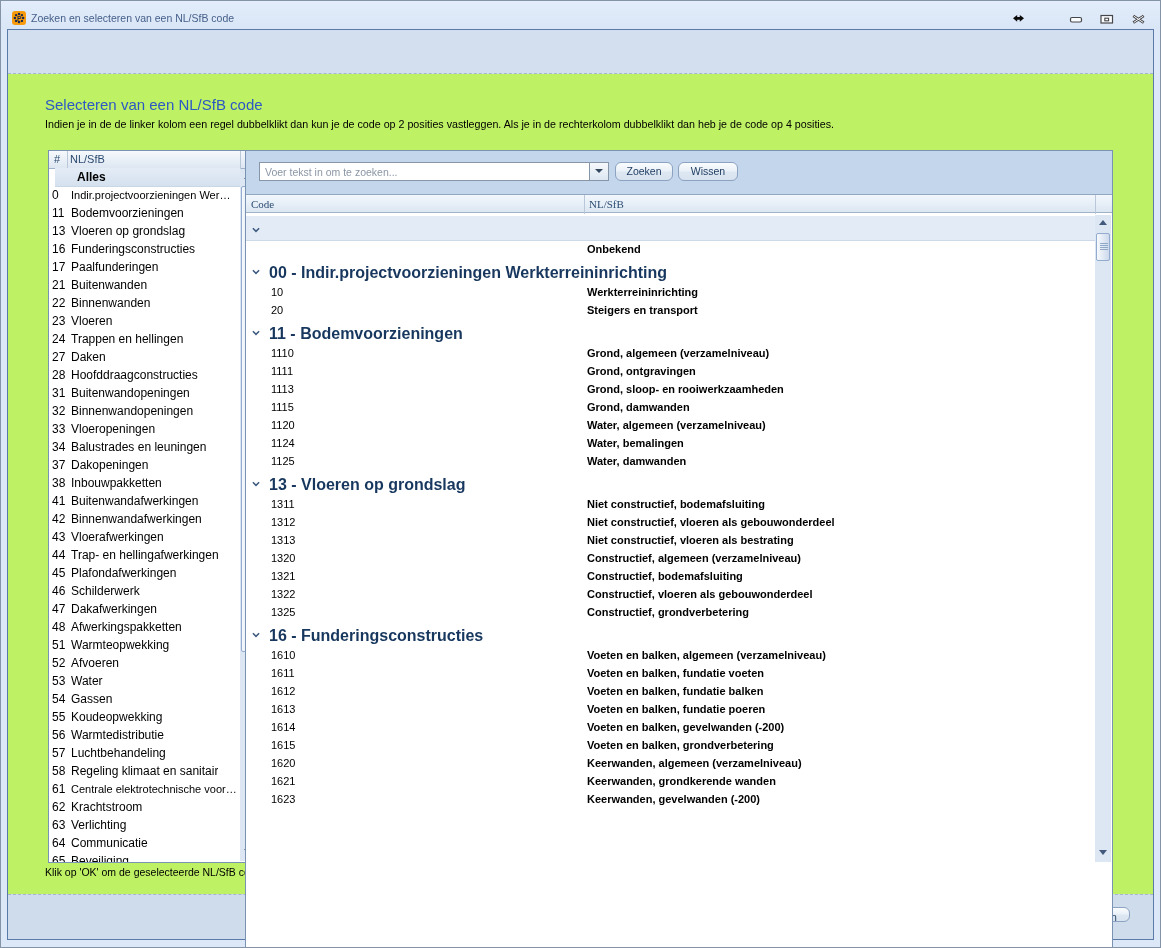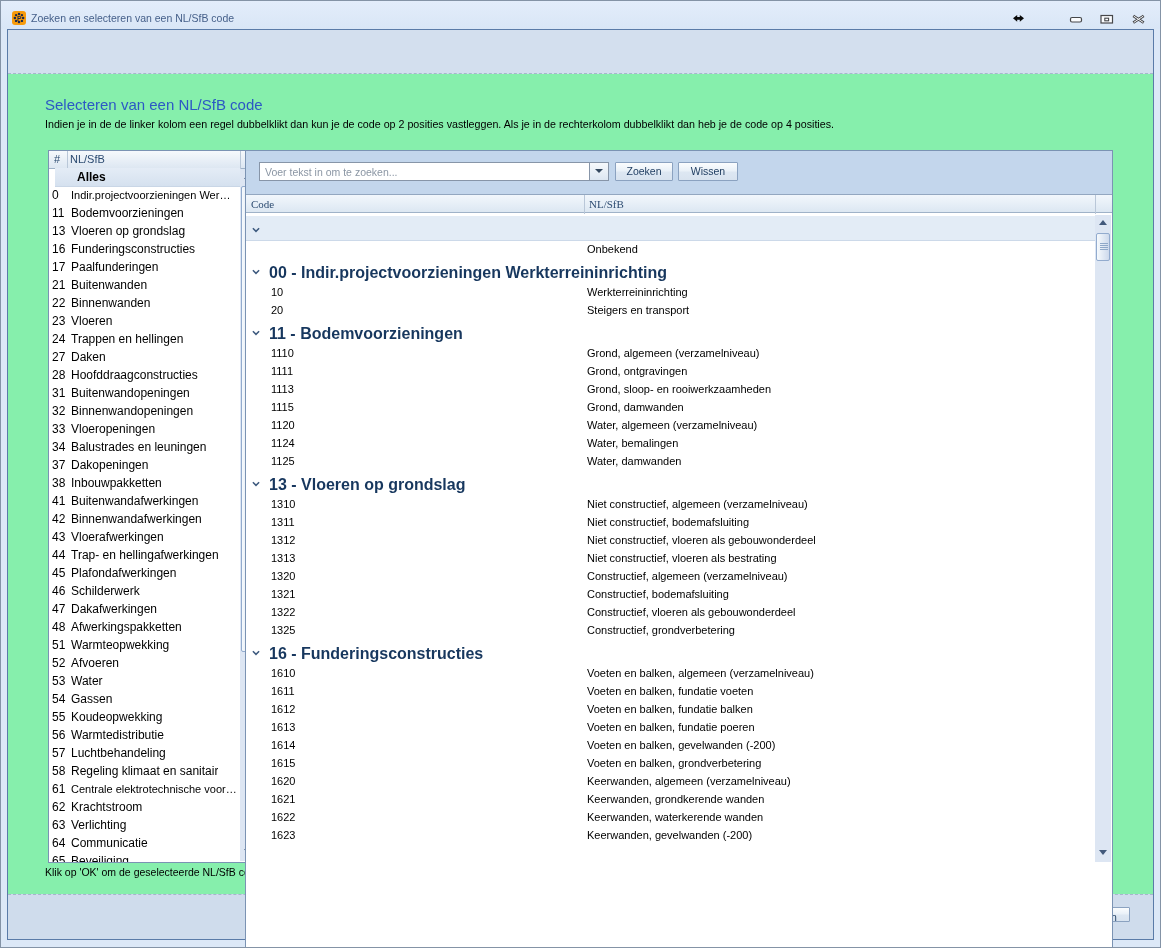--- a/index.html
+++ b/index.html
@@ -9,30 +9,30 @@
   #winborder { position:absolute; left:0; top:0; width:1161px; height:948px;
                border:1px solid #8493a6; z-index:50; pointer-events:none; }
   
   #titlebar { position:absolute; left:1px; top:1px; width:1159px; height:28px;
               background:linear-gradient(#e3edfb,#d9e6f6); }
   #appicon { position:absolute; left:11px; top:10px; }
   #title { position:absolute; left:30px; top:11px; font-size:10.5px; color:#46608a; }
   #ctl { position:absolute; right:8px; top:0; }
   
   #dlg { position:absolute; left:7px; top:29px; width:1147px; height:911px;
-         border:1px solid #5a7ba8; background:#86efac; }
+         border:1px solid #5a7ba8; background:#bef264; }
   #topband { position:absolute; left:0; top:0; width:100%; height:44px;
              background:#d3dfee; border-bottom:1px dashed #a6b6cc; }
   #footband { position:absolute; left:0; bottom:0; width:100%; height:45px;
               background:#cfdcec; border-top:1px dashed #a6b6cc; }
   #heading { position:absolute; left:37px; top:66px; font-size:15px; color:#2c58c4; }
   #instr { position:absolute; left:37px; top:88px; font-size:10.7px; color:#000; }
   #status { position:absolute; left:37px; top:836px; font-size:10.5px; color:#000; }
   
-  .btn { position:absolute; border:1px solid #8ba2c0; border-radius:1px;
+  .btn { position:absolute; border:1px solid #8ba2c0; border-radius:6px;
          background:linear-gradient(#fbfdfe 0%,#eaf1f8 45%,#dde7f2 55%,#d8e3ef 100%);
          font-size:10.5px; color:#1c3a5e; text-align:center; }
   #btnok { left:967px; top:877px; width:73px; height:21px; line-height:19px; border-color:#7e96b5;}
   #btncancel { left:1048px; top:877px; width:74px; height:15px; line-height:19px; }
   
   #lgrid { position:absolute; left:40px; top:120px; width:209px; height:713px;
            border:1px solid #7b93b3; background:#fff; overflow:hidden; }
   #lghead { position:absolute; left:0; top:0; width:100%; height:18px;
             background:linear-gradient(#f6f9fc,#dde7f2); border-bottom:1px solid #9fb2c8;
             font-size:11px; color:#2b4a70; }
@@ -75,21 +75,21 @@
   #rghead { position:absolute; left:0; top:43px; width:100%; height:19px;
             background:linear-gradient(#f2f7fc,#dce7f2); border-top:1px solid #93a7c0; border-bottom:1px solid #9fb2c8;
             font-size:11px; color:#2b4a70;font-family:Liberation Serif, serif; }
   #rghead .c1 { position:absolute; left:5px; top:3px; }
   #rghead .c2 { position:absolute; left:343px; top:3px; }
   #rghead .d1 { position:absolute; left:338px; top:0; width:1px; height:19px; background:#b9c7d8; }
   #rghead .d2 { position:absolute; left:849px; top:0; width:1px; height:19px; background:#b9c7d8; }
   #rrows { position:absolute; left:0; top:65px; width:849px; }
   .drow { height:18px; position:relative; font-size:11px; color:#000; }
   .drow .code { position:absolute; left:25px; top:2px; }
-  .drow .desc { position:absolute; left:341px; top:2px; }
+  .drow .desc { position:absolute; left:341px; top:2px;font-weight:bold; }
   .grow { height:25px; position:relative; }
   .grow .gt { position:absolute; left:23px; top:5px; font-size:16px; font-weight:bold; color:#17375e; }
   .chev { position:absolute; left:6px; top:9px; width:8px; height:8px; }
   .grow0 { height:25px; position:relative; background:#e3ecf6; border-bottom:1px solid #ccd9e9; }
 </style>
 </head>
 <body>
   <div id="winborder"></div>
   <div id="titlebar">
     <svg id="appicon" width="14" height="14">
@@ -391,24 +391,20 @@
           <span class="code">1125</span>
           <span class="desc">Water, damwanden</span>
         </div>
         <div class="grow">
           <svg class="chev" width="9" height="8" viewBox="0 0 9 8">
             <path d="M1 2 L4.5 5.5 L8 2" fill="none" stroke="#3d5a7e" stroke-width="1.7"></path>
           </svg>
           <span class="gt">13 - Vloeren op grondslag</span>
         </div>
         <div class="drow">
-          <span class="code">1310</span>
-          <span class="desc">Niet constructief, algemeen (verzamelniveau)</span>
-        </div>
-        <div class="drow">
           <span class="code">1311</span>
           <span class="desc">Niet constructief, bodemafsluiting</span>
         </div>
         <div class="drow">
           <span class="code">1312</span>
           <span class="desc">Niet constructief, vloeren als gebouwonderdeel</span>
         </div>
         <div class="drow">
           <span class="code">1313</span>
           <span class="desc">Niet constructief, vloeren als bestrating</span>
@@ -461,24 +457,20 @@
         </div>
         <div class="drow">
           <span class="code">1620</span>
           <span class="desc">Keerwanden, algemeen (verzamelniveau)</span>
         </div>
         <div class="drow">
           <span class="code">1621</span>
           <span class="desc">Keerwanden, grondkerende wanden</span>
         </div>
         <div class="drow">
-          <span class="code">1622</span>
-          <span class="desc">Keerwanden, waterkerende wanden</span>
-        </div>
-        <div class="drow">
           <span class="code">1623</span>
           <span class="desc">Keerwanden, gevelwanden (-200)</span>
         </div>
       </div>
       <div class="sbar" id="rsbar" style="left: 849px; top: 64px; width: 16px; height: 647px;">
         <div class="arr up" style="top:5px"></div>
     <div class="sthumb" style="top:18px;height:28px">
       <div class="grip" style="top:9px">
             <div></div>
             <div></div>

